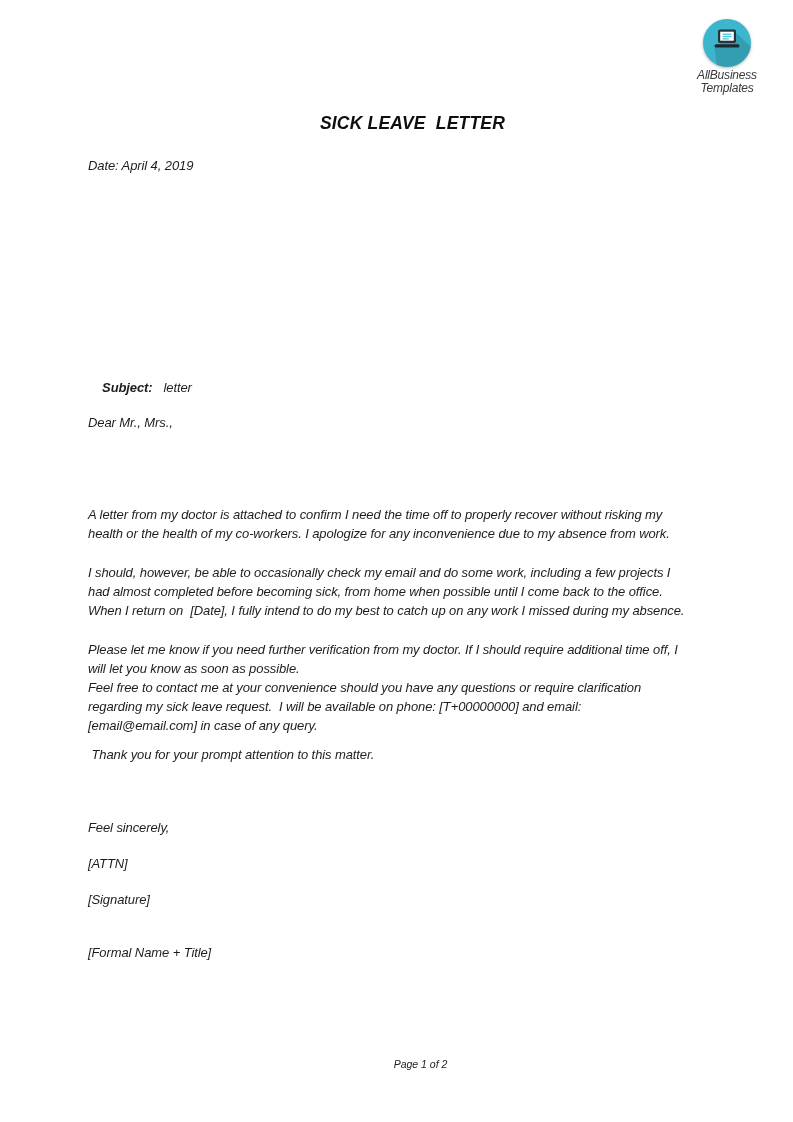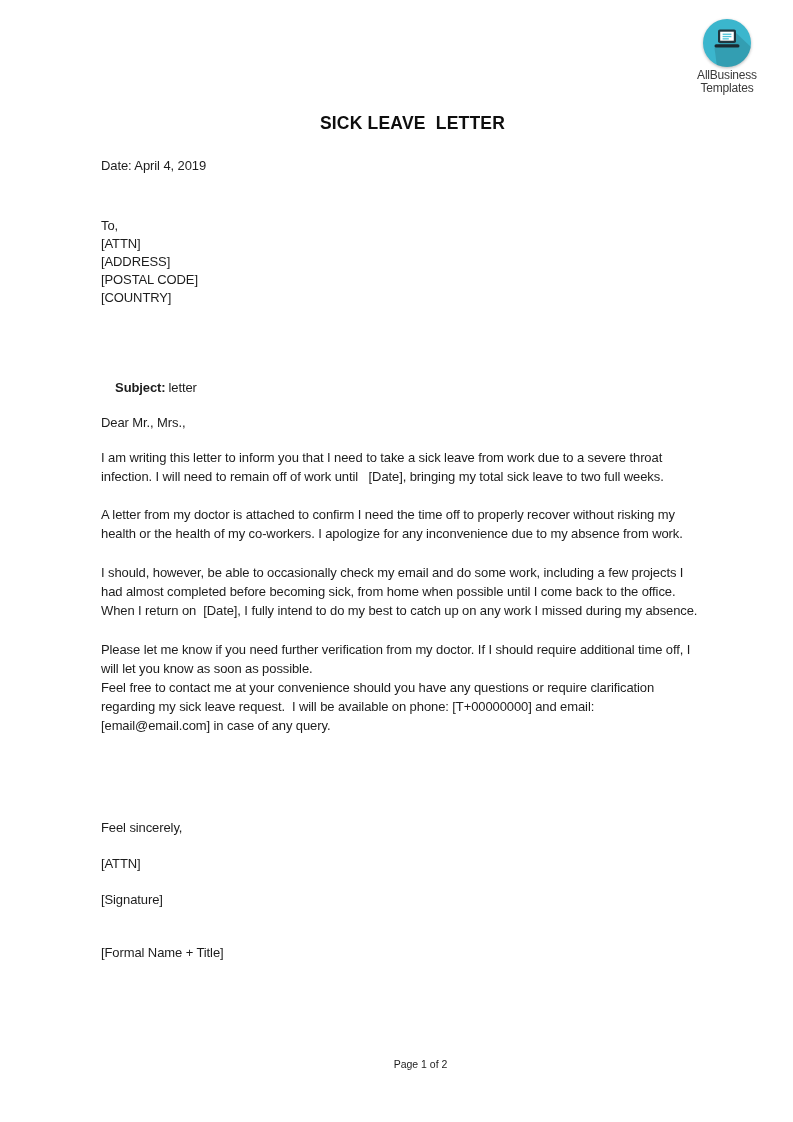--- a/index.html
+++ b/index.html
@@ -3,37 +3,38 @@
 <meta charset="utf-8">
 <style>
   html,body{margin:0;padding:0;background:#ffffff;}
   .page{
     position:relative;
     width:793px;height:1122px;
     background:#ffffff;
     font-family:"Liberation Sans","DejaVu Sans",sans-serif;
     color:#1d1d1d;
     overflow:hidden;
+    font-style:italic;
   }
-  .abs{position:absolute;left:101px;}
+  .abs{position:absolute;left:88px;}
   .body-text{
     font-size:13px;
     line-height:19px;
     letter-spacing:-0.1px;
     white-space:pre-wrap;
   }
   .recipient{line-height:18px;}
   .title{
     position:absolute;top:97px;left:0;width:100%;
     margin:16px;text-align:center;
     font-size:17.5px;font-weight:700;color:#0e0e0e;
     letter-spacing:0.2px;white-space:pre;
   }
   .subject-label{font-weight:700;margin-top:20px;}
-  .subject-value{margin-left:3px;text-align:center;}
+  .subject-value{margin-left:11px;text-align:center;}
   .logo{
     position:absolute;left:687px;top:19px;width:80px;
     text-align:center;
   }
   .logo svg{display:block;margin:0 auto;filter:drop-shadow(0 1px 1.5px rgba(90,90,90,0.45));}
   .brand-text{
     margin-top:2px;
     font-size:12px;line-height:13px;color:#3a3a3a;
     letter-spacing:-0.2px;
   }
@@ -68,45 +69,39 @@
     <div class="brand-text">
       <div>AllBusiness</div>
       <div>Templates</div>
     </div>
   </div>
 
   <h1 class="title">SICK LEAVE  LETTER</h1>
 
   <div class="abs body-text" style="top:156px">Date: April 4, 2019</div>
 
-  <div class="abs body-text recipient" style="top:217px">To,
-[ATTN]
-[ADDRESS]
-[POSTAL CODE]
-[COUNTRY]</div>
 
   <div class="abs body-text" style="top:359px">
     <span class="subject-label">Subject:</span><span class="subject-value">letter</span>
   </div>
 
   <div class="abs body-text" style="top:413px">Dear Mr., Mrs.,</div>
 
-  <div class="abs body-text" style="top:448px">I am writing this letter to inform you that I need to take a sick leave from work due to a severe throat
-infection. I will need to remain off of work until   [Date], bringing my total sick leave to two full weeks.</div>
   <div class="abs body-text" style="top:505px">A letter from my doctor is attached to confirm I need the time off to properly recover without risking my
 health or the health of my co-workers. I apologize for any inconvenience due to my absence from work.</div>
   <div class="abs body-text" style="top:563px">I should, however, be able to occasionally check my email and do some work, including a few projects I
 had almost completed before becoming sick, from home when possible until I come back to the office.
 When I return on  [Date], I fully intend to do my best to catch up on any work I missed during my absence.</div>
   <div class="abs body-text" style="top:640px">Please let me know if you need further verification from my doctor. If I should require additional time off, I
 will let you know as soon as possible.
 Feel free to contact me at your convenience should you have any questions or require clarification
 regarding my sick leave request.  I will be available on phone: [T+00000000] and email:
 [email@email.com] in case of any query.</div>
 
+  <div class="abs body-text" style="top:745px"> Thank you for your prompt attention to this matter.</div>
 
   <div class="abs body-text" style="top:818px">Feel sincerely,</div>
   <div class="abs body-text" style="top:854px">[ATTN]</div>
   <div class="abs body-text" style="top:890px">[Signature]</div>
   <div class="abs body-text" style="top:943px">[Formal Name + Title]</div>
 
   <div class="footer">Page 1 of 2</div>
 
 </div>
 

